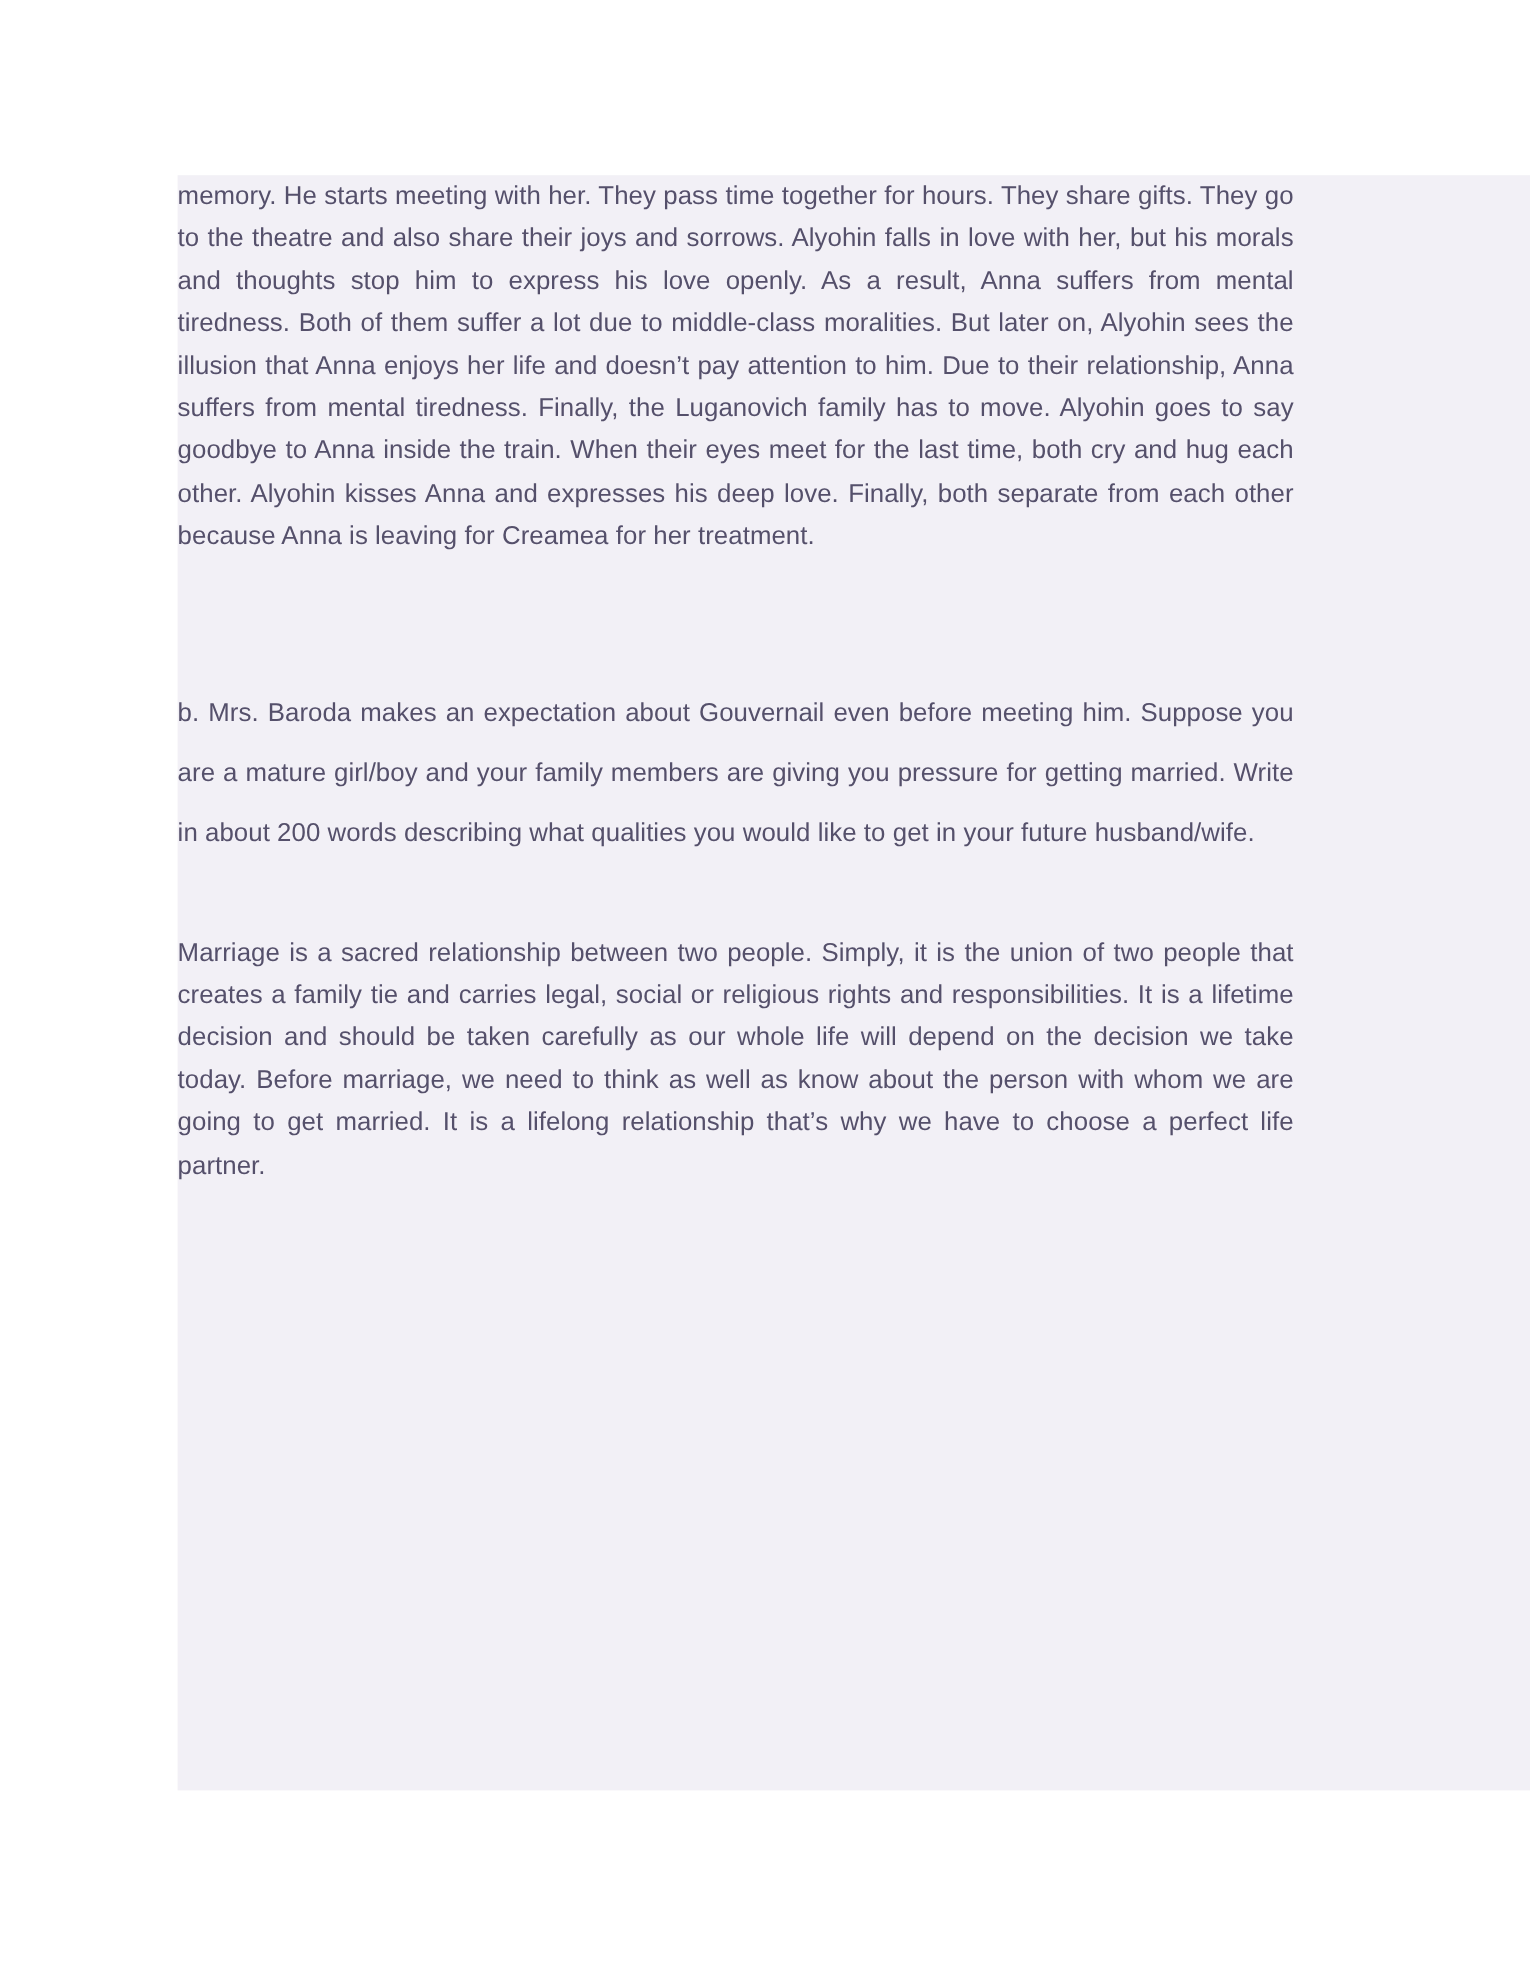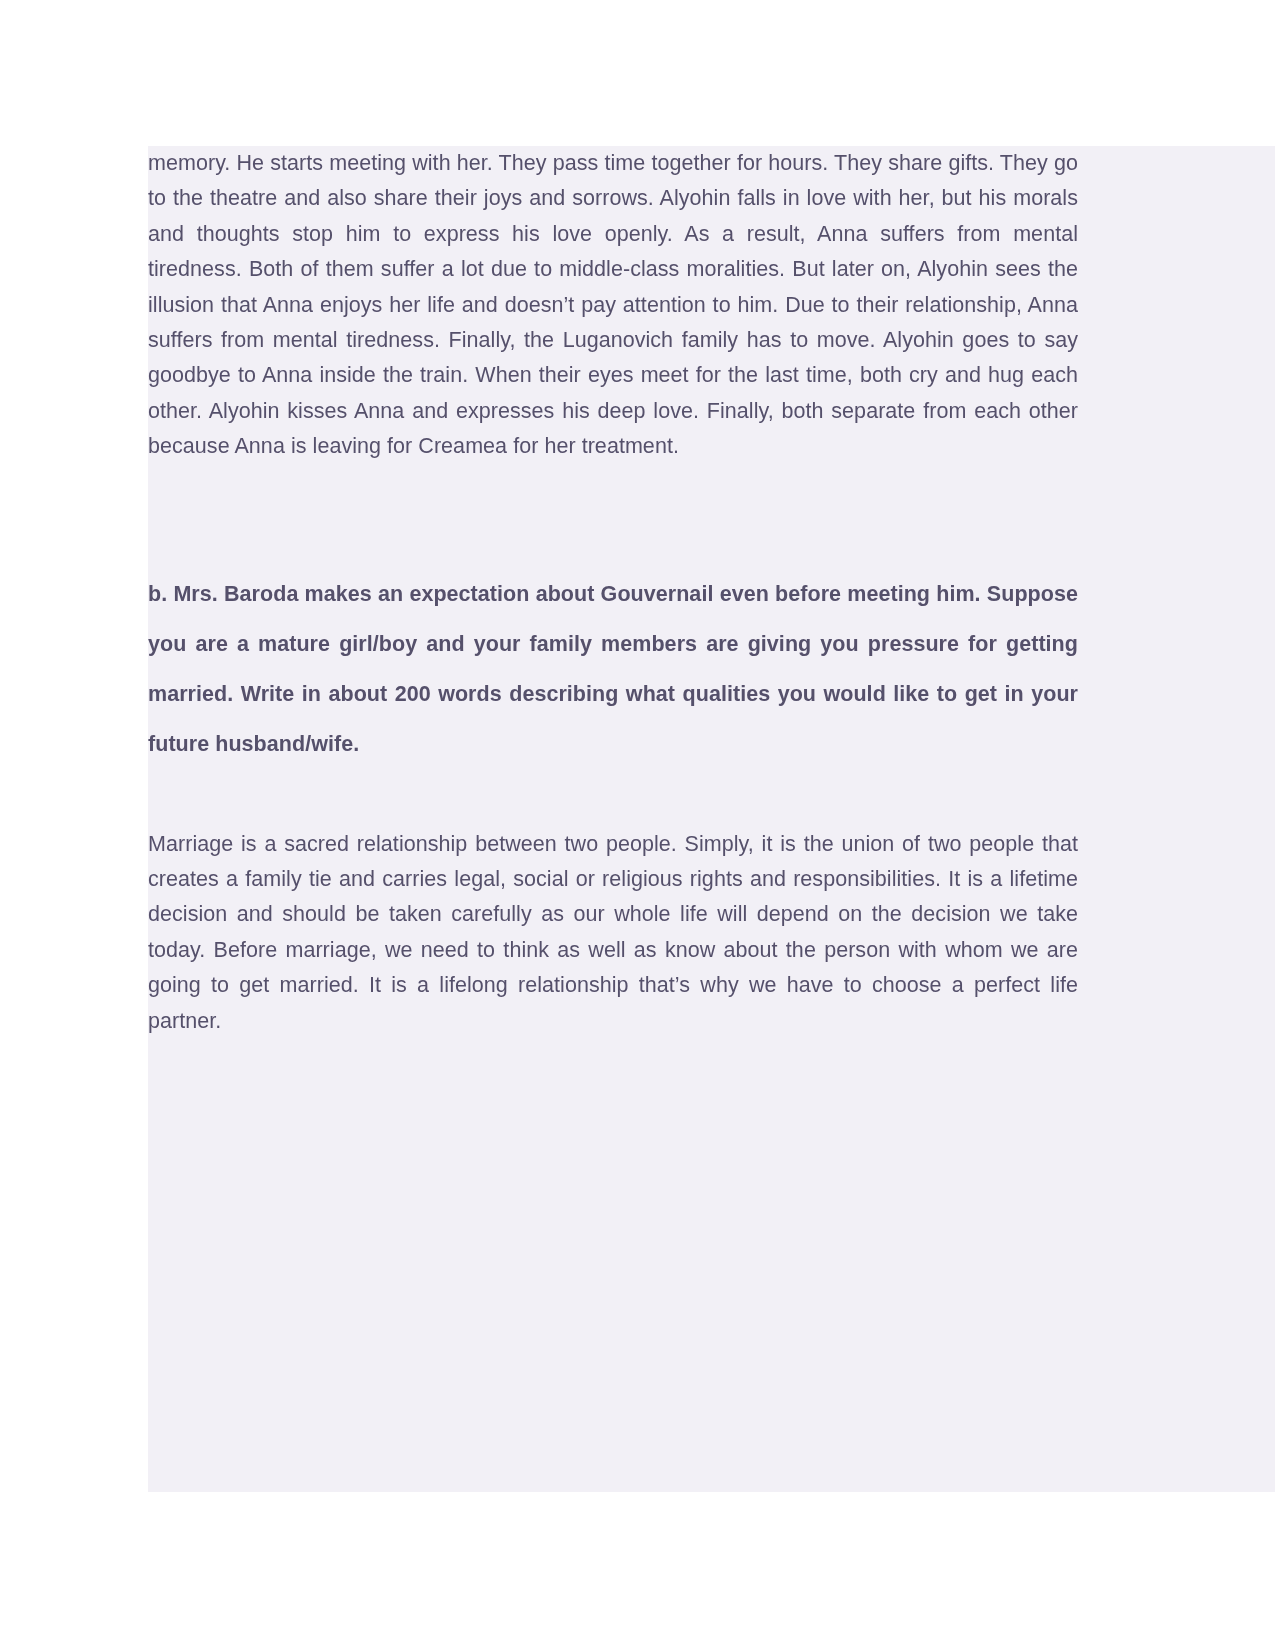--- a/index.html
+++ b/index.html
@@ -44,21 +44,21 @@
     color: #55506b;
     text-align: justify;
     text-justify: inter-word;
     letter-spacing: 0.05px;
   }
   p.heading {
     margin: 0;
     padding: 0;
     font-size: 21.5px;
     line-height: 50px;
-    font-weight: bold;
+    font-weight: normal;
     color: #55506b;
     text-align: justify;
     text-justify: inter-word;
     letter-spacing: 0.05px;
   }
   .gap-md { height: 58px; }
   .gap-lg { height: 104px; }
   .gap-xl { height: 130px; }
 </style>
 </head>

